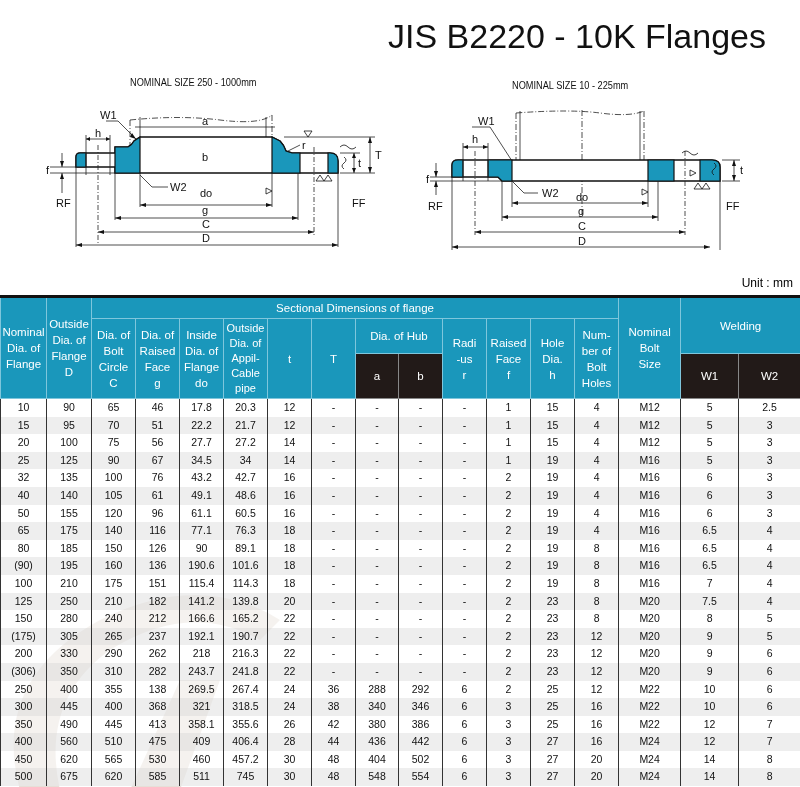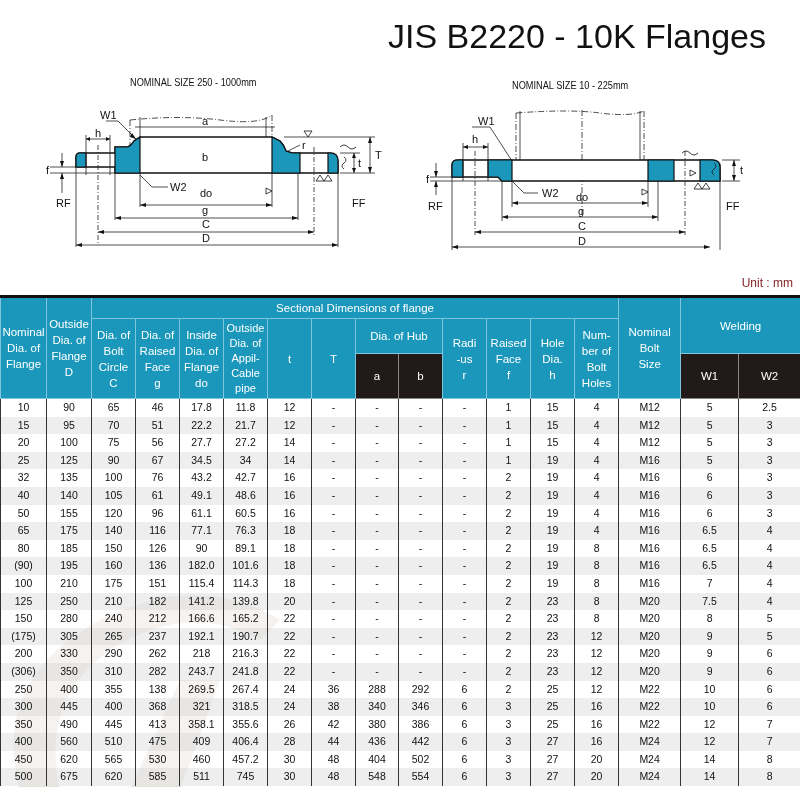--- a/index.html
+++ b/index.html
@@ -1,20 +1,20 @@
 <!DOCTYPE html>
 <html><head>
 <meta charset="utf-8">
 <style>
   html, body { margin: 0; padding: 0; background: #ffffff; }
   body { width: 800px; height: 787px; position: relative; overflow: hidden; font-family: "Liberation Sans", sans-serif; color: #111; }
   .title { position: absolute; left: 388px; top: 17px; font-size: 34px; font-weight: normal; color: #111; letter-spacing: 0px; white-space: nowrap; }
   .diag-label { position: absolute; font-size: 10px; color: #111; white-space: nowrap; transform: scaleX(0.92); transform-origin: left top; }
   .diagram { position: absolute; }
-  .unit { position: absolute; right: 7px; top: 276px; font-size: 12px; color: #7f1d1d; }
+  .unit { position: absolute; right: 7px; top: 276px; font-size: 12px; color: #000000; }
   .table-wrap { position: absolute; left: 0; top: 295px; width: 800px; }
   table { border-collapse: collapse; width: 800px; table-layout: fixed; }
   th { background: #1a97bb; color: #fff; font-weight: normal; font-size: 11.5px; line-height: 16px; border: 1px solid #7fc6dc; padding: 0; text-align: center; vertical-align: middle; }
   th.dark { background: #221a18; border-color: #888; }
   thead tr:first-child th { border-top: 3px solid #111; }
   td { font-size: 10.5px; text-align: center; height: 17.6px; padding: 0; border-left: 1.5px solid #333; border-right: 1.5px solid #333; line-height: 17.6px; }
   tbody tr:nth-child(even) td { background: rgba(232,232,232,0.75); }
   tbody tr:nth-child(odd) td { background: rgba(255,255,255,0.6); }
   .watermark { position: absolute; left: -20px; top: 560px; width: 300px; height: 240px; pointer-events: none; opacity: 0.35; }
 </style>
@@ -301,21 +301,21 @@
         <th class="dark">W2</th>
       </tr>
     </thead>
     <tbody id="table-body">
         <tr>
           <td>10</td>
           <td>90</td>
           <td>65</td>
           <td>46</td>
           <td>17.8</td>
-          <td>11.8</td>
+          <td>20.3</td>
           <td>12</td>
           <td>-</td>
           <td>-</td>
           <td>-</td>
           <td>-</td>
           <td>1</td>
           <td>15</td>
           <td>4</td>
           <td>M12</td>
           <td>5</td>
@@ -471,21 +471,21 @@
           <td>8</td>
           <td>M16</td>
           <td>6.5</td>
           <td>4</td>
         </tr>
         <tr>
           <td>(90)</td>
           <td>195</td>
           <td>160</td>
           <td>136</td>
-          <td>182.0</td>
+          <td>190.6</td>
           <td>101.6</td>
           <td>18</td>
           <td>-</td>
           <td>-</td>
           <td>-</td>
           <td>-</td>
           <td>2</td>
           <td>19</td>
           <td>8</td>
           <td>M16</td>

